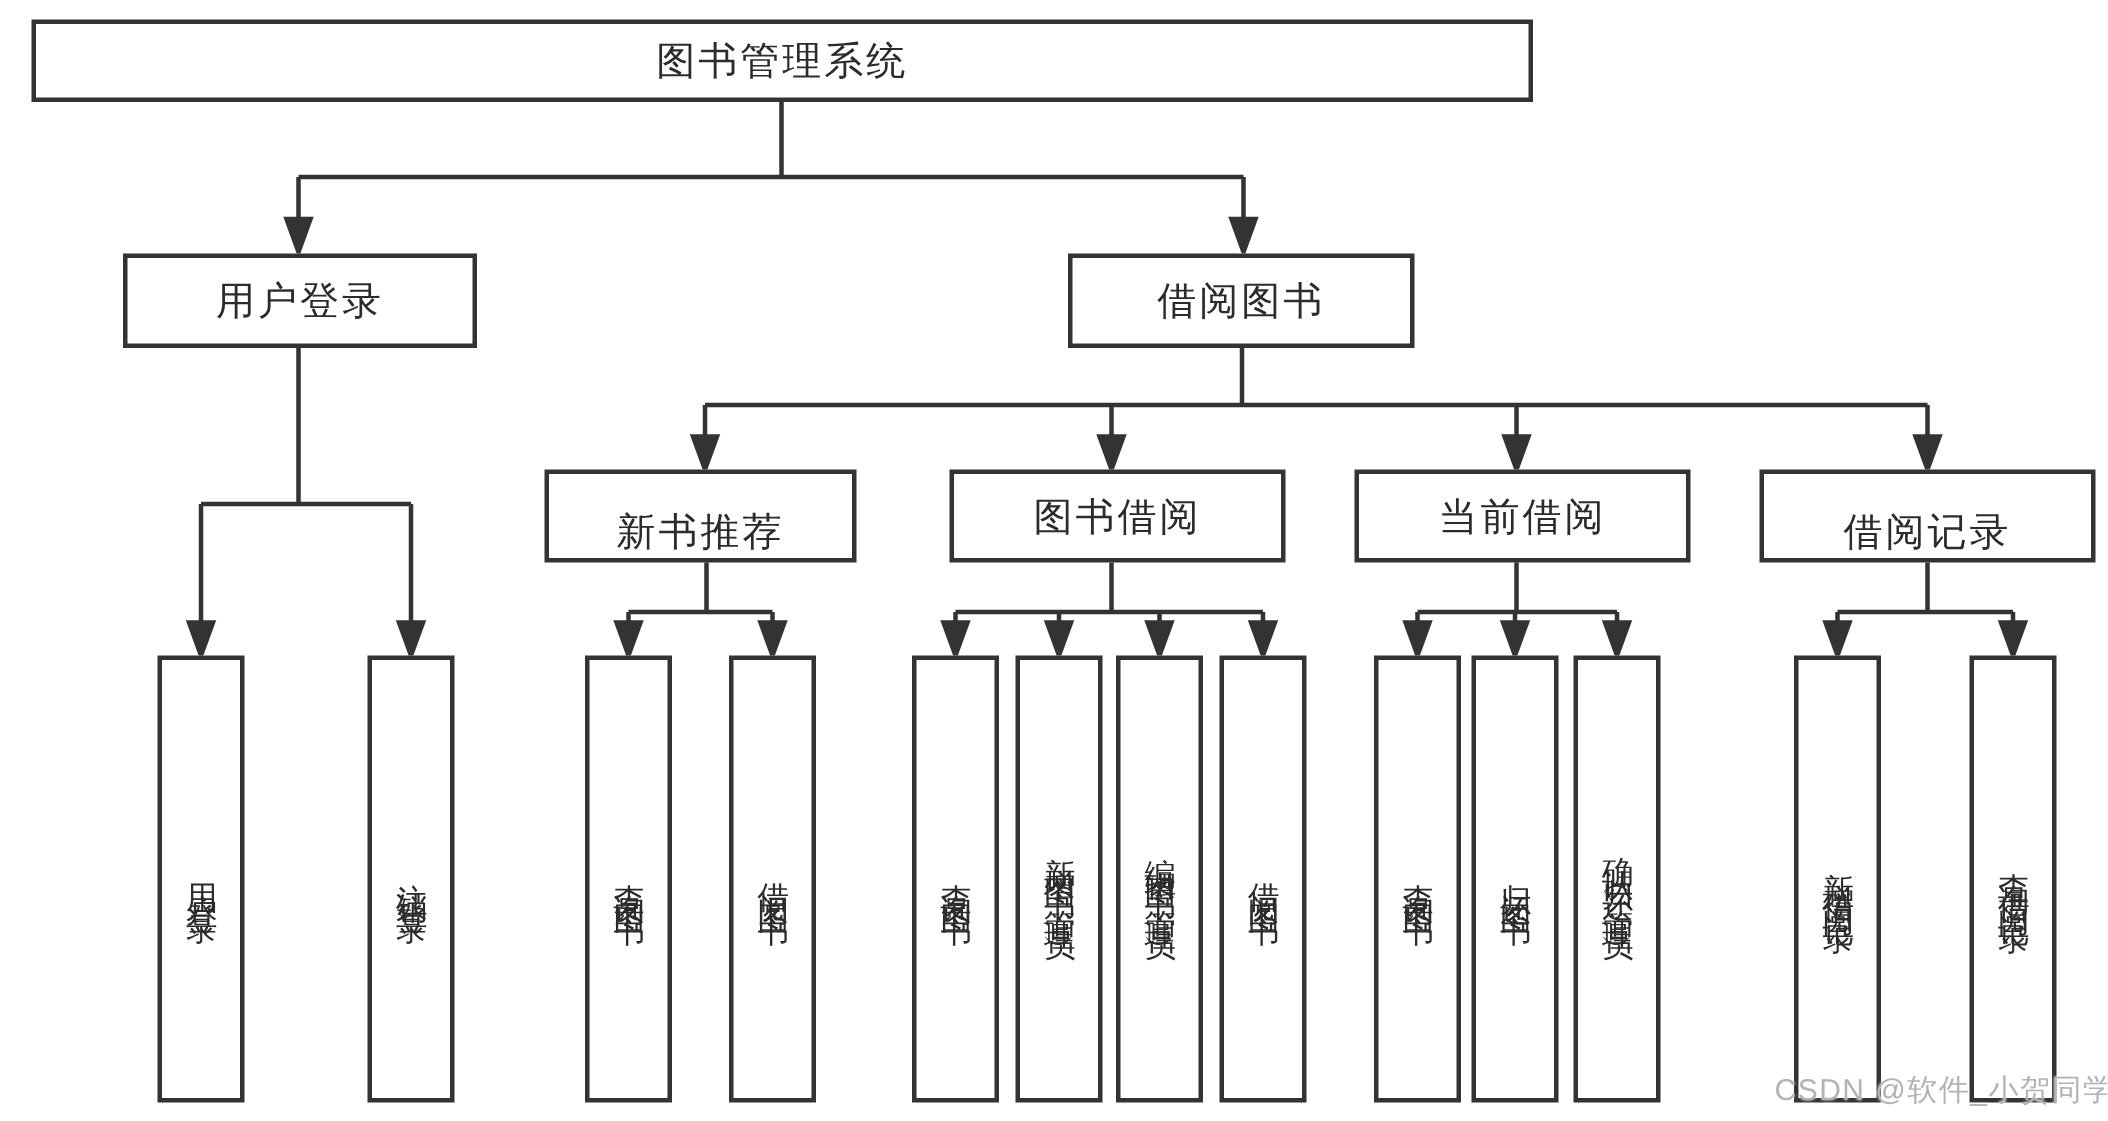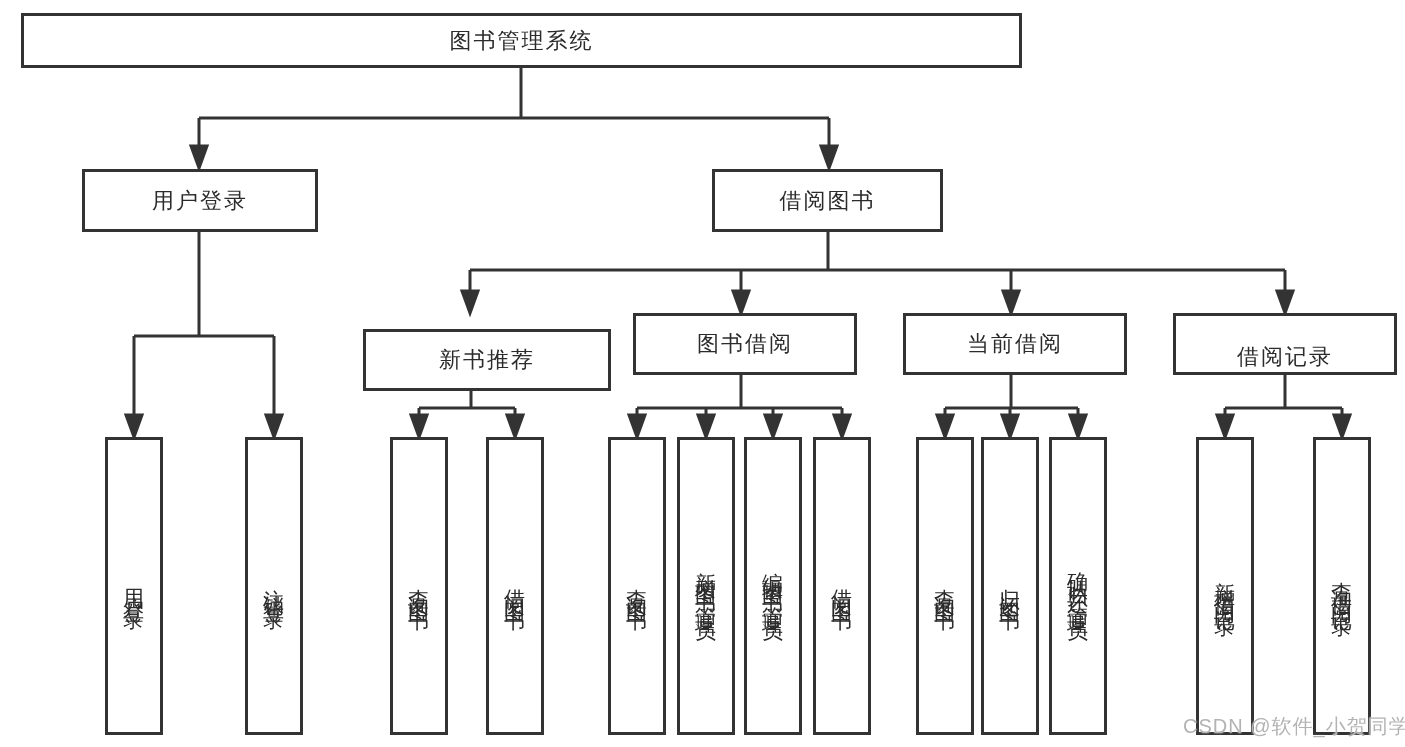--- a/index.html
+++ b/index.html
@@ -21,21 +21,21 @@
     background: #ffffff;
     border: 3px solid #333333;
     box-sizing: border-box;
     display: flex;
     align-items: center;
     justify-content: center;
     color: #2b2b2b;
     z-index: 2;
   }
   .h-label {
-    font-size: 22px;
+    font-size: 26px;
     letter-spacing: 2px;
     white-space: nowrap;
   }
   .v-label {
     writing-mode: vertical-rl;
     font-size: 21px;
     letter-spacing: 7px;
     line-height: 1;
     white-space: nowrap;
   }
@@ -47,21 +47,21 @@
     font-size: 20px;
     color: #b3b3b3;
     letter-spacing: 1px;
     white-space: nowrap;
     text-shadow: 0 0 2px #ffffff;
   }
   
   #n-root  { left: 21px;  top: 13px;  width: 1001px; height: 55px; }
   #n-login { left: 82px;  top: 169px; width: 236px;  height: 63px; }
   #n-mgmt  { left: 712px; top: 169px; width: 231px;  height: 63px; }
-  #n-g1 { left: 363px;  top: 329px; width: 248px; height: 62px; }
+  #n-g1 { left: 363px;  top: 313px; width: 208px; height: 62px; align-items: flex-end; }
   #n-g2 { left: 633px;  top: 313px; width: 224px; height: 62px; }
   #n-g3 { left: 903px;  top: 313px; width: 224px; height: 62px; }
   #n-g4 { left: 1173px; top: 313px; width: 224px; height: 62px; align-items: flex-end; }
   .leaf { top: 437px; width: 58px; height: 298px; border-width: 3px; }
   #l-a1 { left: 105px; }  #l-a2 { left: 245px; }
   #l-b1 { left: 390px; }  #l-b2 { left: 486px; }
   #l-c1 { left: 608px; }  #l-c2 { left: 677px; } #l-c3 { left: 744px; } #l-c4 { left: 813px; }
   #l-d1 { left: 916px; }  #l-d2 { left: 981px; } #l-d3 { left: 1049px; }
   #l-e1 { left: 1196px; } #l-e2 { left: 1313px; }
 </style>

